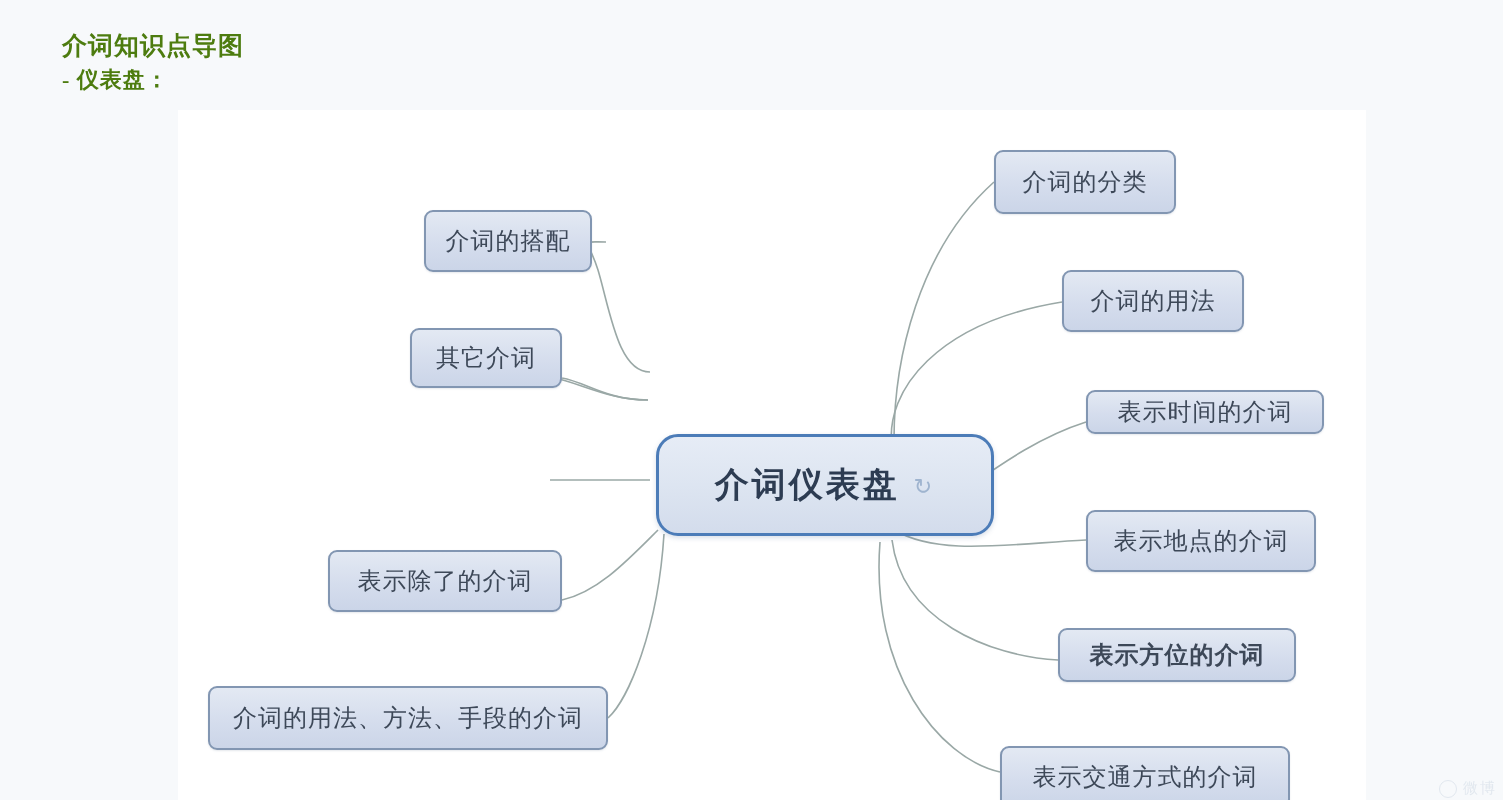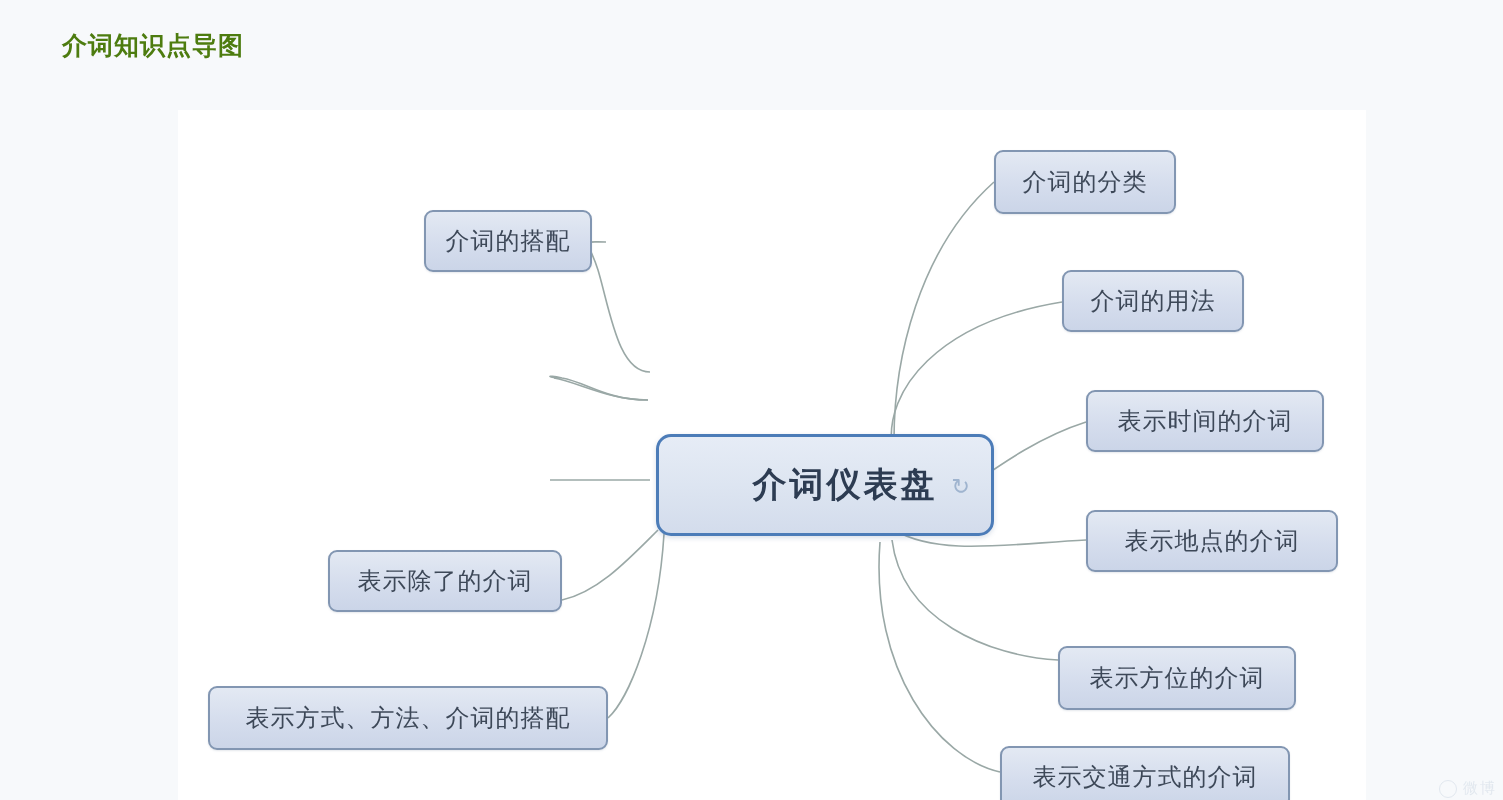--- a/index.html
+++ b/index.html
@@ -66,29 +66,28 @@
     font-size: 24px;
     letter-spacing: 1px;
     white-space: nowrap;
     padding: 0 18px;
     box-shadow: 0 1px 2px rgba(110,125,150,0.18);
     z-index: 3;
   }
 
   .node.central {
     border: 3px solid #4c7cb8;
-    border-radius: 15px;
+    border-radius: 22px;
     background: linear-gradient(180deg, #e6ecf6 0%, #dde5f1 50%, #d3dcec 100%);
     color: #2d3c52;
     font-size: 34px;
     font-weight: bold;
     letter-spacing: 3px;
     box-shadow: 0 2px 5px rgba(80,110,150,0.22);
     z-index: 4;
-    justify-content: flex-end;
   }
   .node.central .central-label { display: inline-block; }
   .refresh-icon {
     display: inline-block;
     margin-left: 14px;
     color: #9fb4cf;
     font-size: 22px;
     font-weight: normal;
     transform: translateY(2px);
   }
@@ -112,20 +111,21 @@
     width: 16px; height: 16px;
     border: 1px solid #e2e8ef;
     border-radius: 50%;
   }
 </style>
 </head>
 <body>
 
 <div id="heading">
   <div class="title-line">介词知识点导图</div>
+  <div class="subtitle-line">- 仪表盘：</div>
 </div>
 
 <div id="canvas">
 
   <svg id="links" viewBox="0 0 1188 690" preserveAspectRatio="none">
     <g fill="none" stroke="#9aa8a6" stroke-width="1.6">
 
       <path d="M 472 262 C 440 262 432 200 420 160 C 410 128 400 132 428 132"></path>
       <path d="M 470 290 C 428 290 408 272 384 268 C 366 264 370 268 384 268"></path>
       <path d="M 470 290 C 430 290 400 272 376 268"></path>
@@ -146,47 +146,50 @@
 
   <div class="node central" style="left:478px; top:324px; width:338px; height:102px;">
     <span class="central-label">介词仪表盘</span>
     <span class="refresh-icon">↻</span>
   </div>
 
   <div class="node" style="left:246px; top:100px; width:168px; height:62px;">
     <span>介词的搭配</span>
   </div>
 
+  <div class="node" style="left:232px; top:218px; width:152px; height:60px;">
+    <span>其它介词</span>
+  </div>
 
 
   <div class="node" style="left:150px; top:440px; width:234px; height:62px;">
     <span>表示除了的介词</span>
   </div>
 
   <div class="node" style="left:30px; top:576px; width:400px; height:64px;">
-    <span>表示方式、方法、介词的搭配</span>
+    <span>介词的用法、方法、手段的介词</span>
   </div>
 
   <div class="node" style="left:884px; top:160px; width:182px; height:62px;">
     <span>介词的用法</span>
   </div>
 
   <div class="node" style="left:816px; top:40px; width:182px; height:64px;">
     <span>介词的分类</span>
   </div>
 
-  <div class="node" style="left:908px; top:280px; width:238px; height:62px;">
+  <div class="node" style="left:908px; top:280px; width:238px; height:44px;">
     <span>表示时间的介词</span>
   </div>
 
-  <div class="node" style="left:908px; top:400px; width:252px; height:62px;">
+  <div class="node" style="left:908px; top:400px; width:230px; height:62px;">
     <span>表示地点的介词</span>
   </div>
 
-  <div class="node" style="left:880px; top:536px; width:238px; height:64px;">
+  <div class="node" style="left:880px; top:518px; width:238px; height:54px;font-weight:bold;">
     <span>表示方位的介词</span>
   </div>
 
   <div class="node" style="left:822px; top:636px; width:290px; height:62px;">
     <span>表示交通方式的介词</span>
   </div>
 
 </div>
 
 <div id="watermark">

